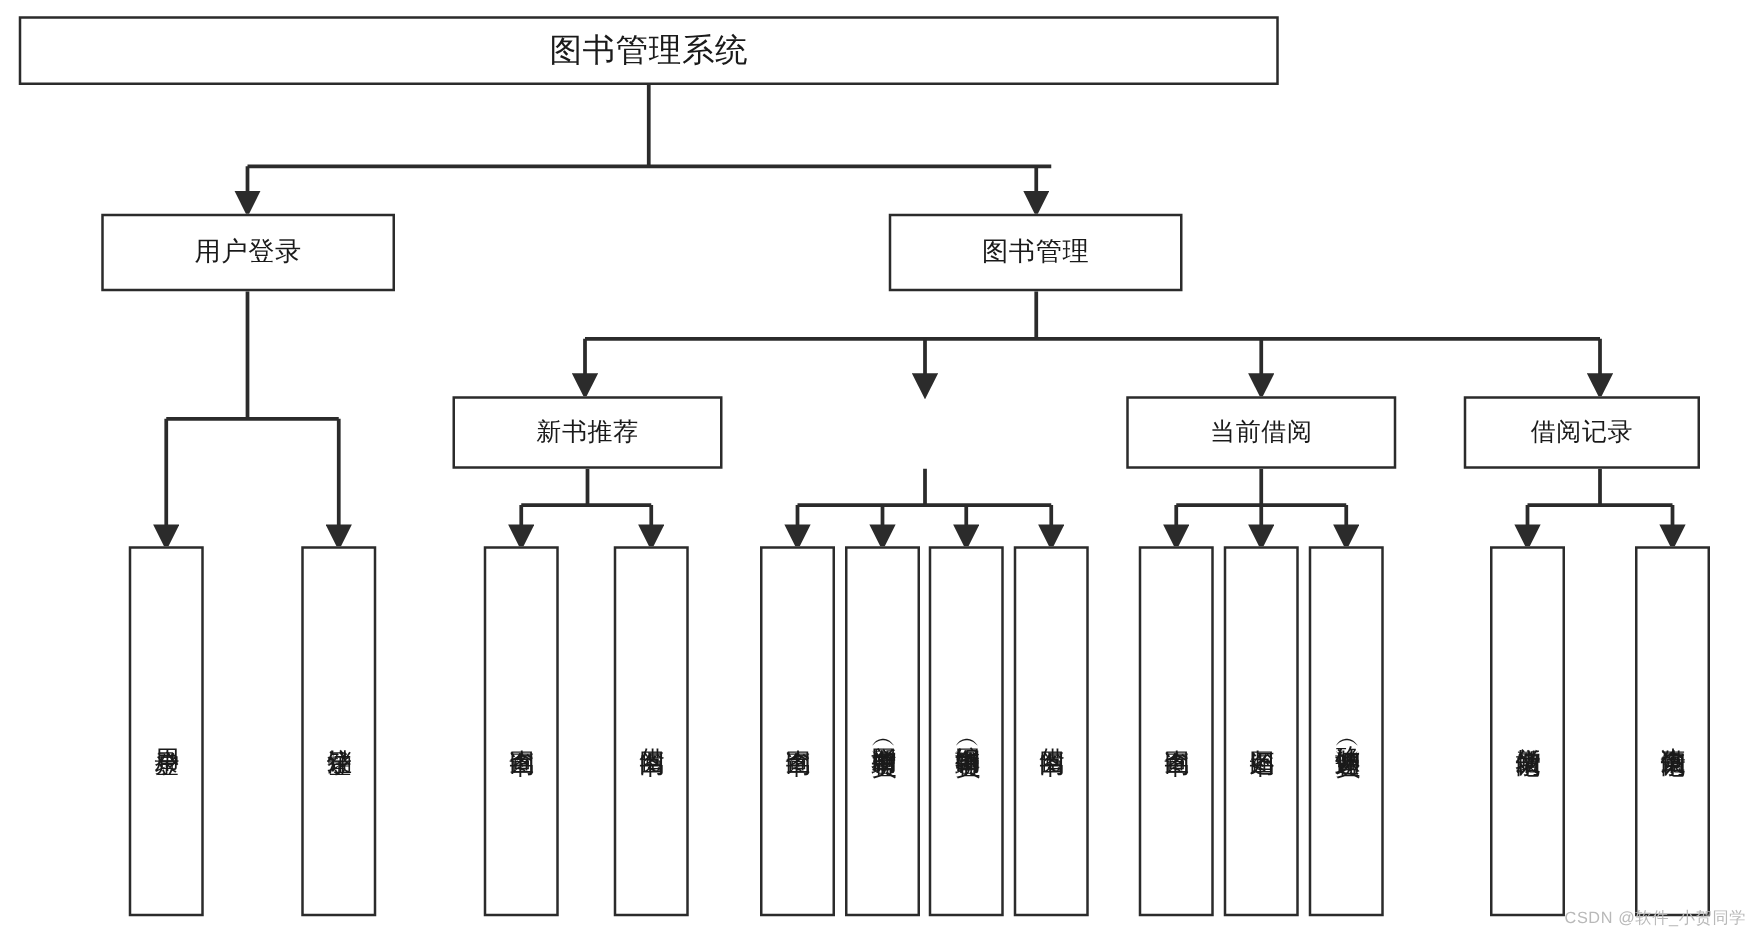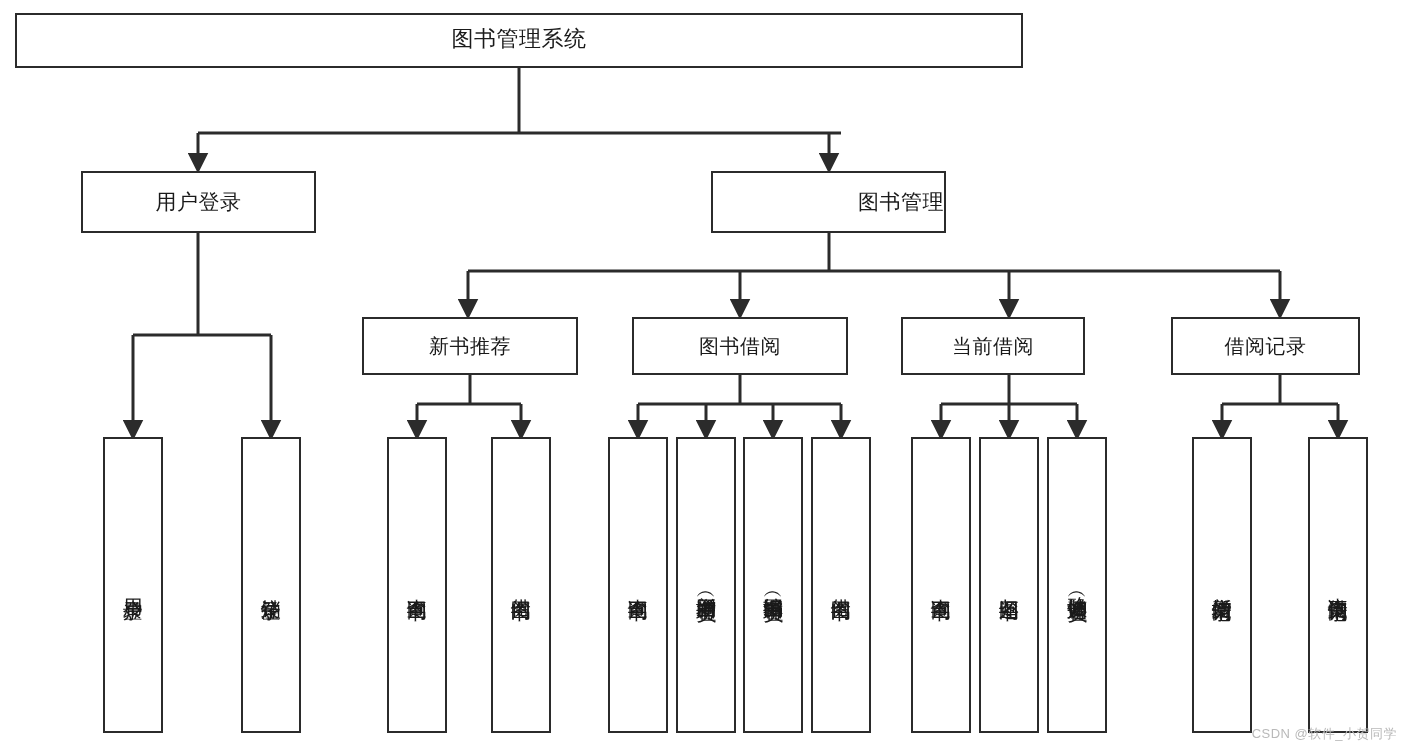--- a/index.html
+++ b/index.html
@@ -35,21 +35,21 @@
     justify-content: center;
     color: #1a1a1a;
     z-index: 2;
   }
   .node .lbl {
     font-size: 21px;
     line-height: 1.15;
     letter-spacing: 0.5px;
     white-space: nowrap;
   }
-  .node.root .lbl { font-size: 22px; font-family: Liberation Mono, monospace; }
+  .node.root .lbl { font-size: 26px; }
   .node.lvl2 .lbl { font-size: 21px; }
   .node.lvl3 .lbl { font-size: 20px; }
 
   
   .leaf {
     position: absolute;
     box-sizing: border-box;
     background: #ffffff;
     border: 2px solid #2b2b2b;
     display: flex;
@@ -137,31 +137,28 @@
     </g>
   </svg>
 
   <div class="node root" style="left:15px; top:13px; width:1008px; height:55px;">
     <span class="lbl">图书管理系统</span>
   </div>
 
   <div class="node lvl2" style="left:81px; top:171px; width:235px; height:62px;">
     <span class="lbl">用户登录</span>
   </div>
-  <div class="node lvl2" style="left:711px; top:171px; width:235px; height:62px;justify-content:flex-end;">
+  <div class="node lvl2" style="left:711px; top:171px; width:235px; height:62px;">
     <span class="lbl">图书管理</span>
   </div>
 
   <div class="node lvl3" style="left:362px; top:317px; width:216px; height:58px;">
     <span class="lbl">新书推荐</span>
   </div>
-  <div class="node lvl3" style="left:632px; top:317px; width:216px; height:58px;">
-    <span class="lbl">图书借阅</span>
-  </div>
-  <div class="node lvl3" style="left:901px; top:317px; width:184px; height:58px;">
+  <div class="node lvl3" style="left:901px; top:317px; width:216px; height:58px;">
     <span class="lbl">当前借阅</span>
   </div>
   <div class="node lvl3" style="left:1171px; top:317px; width:189px; height:58px;">
     <span class="lbl">借阅记录</span>
   </div>
 
   <div class="leaf" style="left:103px; top:437px; width:60px; height:296px;">
     <span class="vlbl">用户登录</span>
   </div>
   <div class="leaf" style="left:241px; top:437px; width:60px; height:296px;">

